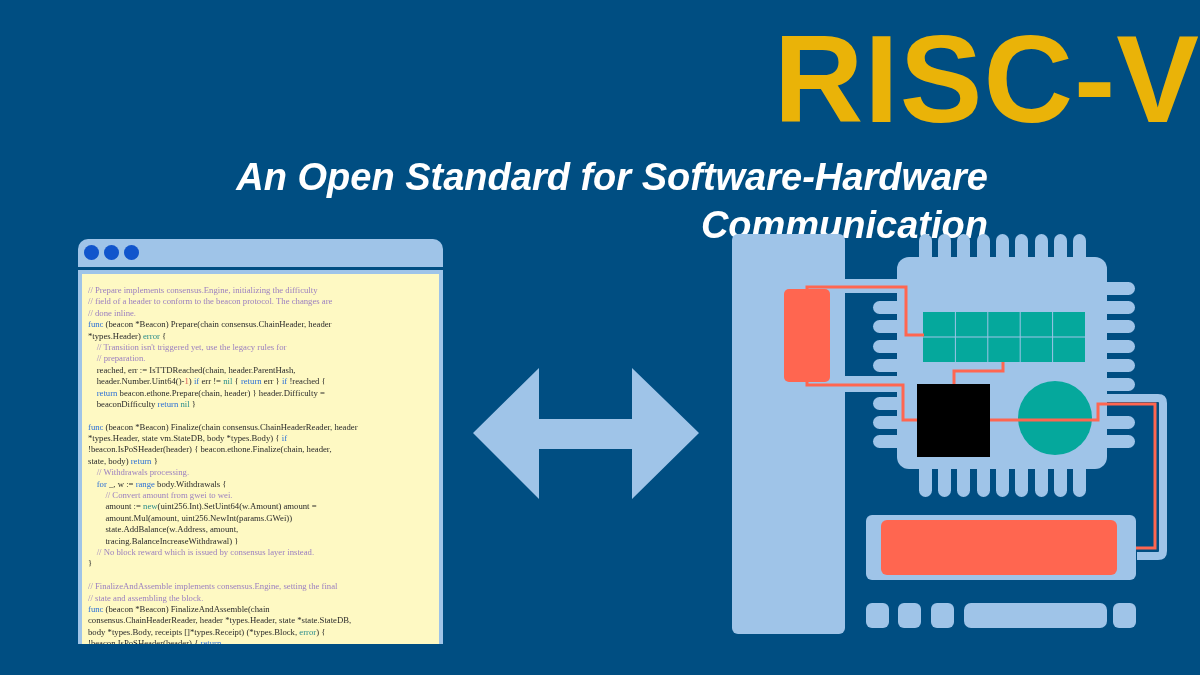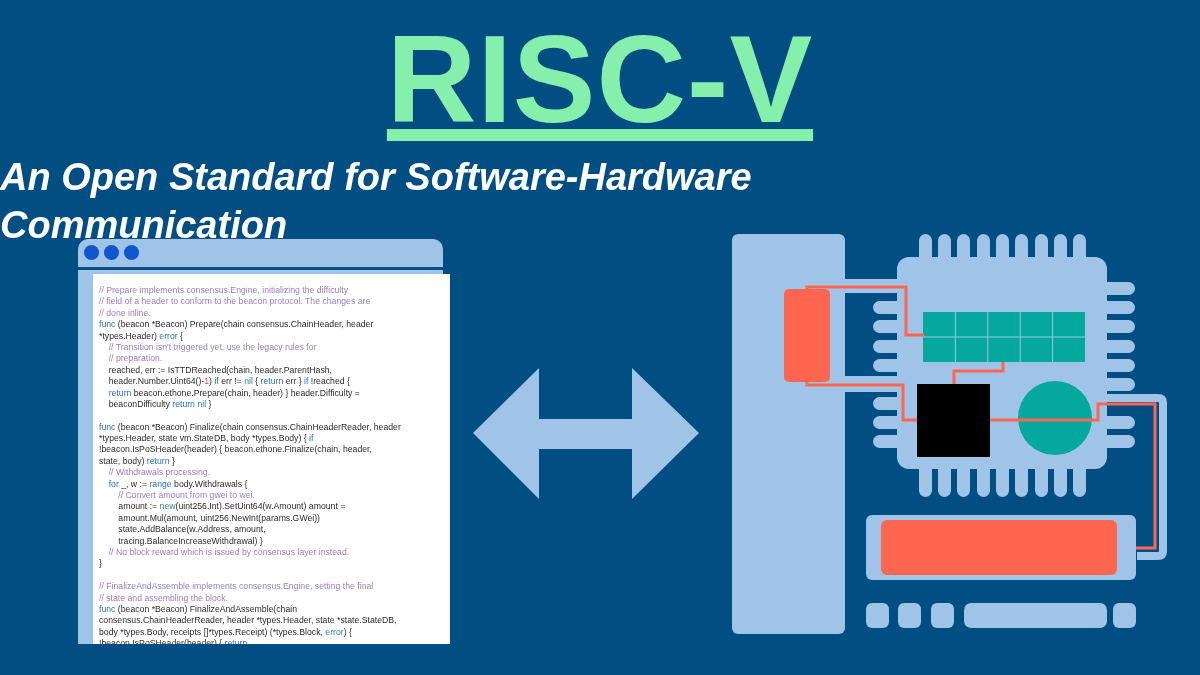--- a/index.html
+++ b/index.html
@@ -4,50 +4,49 @@
 <style>
   html, body { margin: 0; padding: 0; }
   body {
     width: 1200px; height: 675px; overflow: hidden;
     background: #004e82;
     position: relative;
     font-family: "Liberation Sans", sans-serif;
   }
   .title {
     position: absolute; left: 0; top: 14px; width: 1200px;
-    text-align: center; color: #86efac; font-weight: bold;
+    text-align: right; color: #eab308; font-weight: bold;
     font-size: 124px; line-height: 130px; letter-spacing: 1px;
     font-family: "Liberation Sans", sans-serif;
-    text-decoration: underline;
   }
   .subtitle {
     position: absolute; left: 0; top: 153px; width: 988px;
-    text-align: left; color: #ffffff; font-weight: bold; font-style: italic;
+    text-align: right; color: #ffffff; font-weight: bold; font-style: italic;
     font-size: 38px; line-height: 48px;
     font-family: "Liberation Sans", sans-serif;
   }
   .window {
     position: absolute; left: 78px; top: 239px; width: 365px; height: 405px;
     background: #9fc4e8; border-radius: 10px 10px 0 0;
   }
   .titlebar {
     position: absolute; left: 0; top: 0; width: 365px; height: 28px;
   }
   .dot {
     position: absolute; top: 6px; width: 15px; height: 15px; border-radius: 50%;
     background: #1155cc;
   }
   .titlebar-sep {
     position: absolute; left: 0; top: 28px; width: 365px; height: 3px; background: #004e82;
   }
   .code {
-    position: absolute; left: 15px; top: 35px; width: 357px; height: 370px;
-    background: #ffffff; overflow: hidden;
+    position: absolute; left: 4px; top: 35px; width: 357px; height: 370px;
+    background: #fef9c3; overflow: hidden;
     padding: 11px 0 0 6px; box-sizing: border-box;
-    font-family: Liberation Sans, sans-serif;
+    font-family: Liberation Serif, serif;
     font-size: 8.7px; line-height: 11.4px; color: #2b2b2b;
     white-space: pre;
   }
   .code .line { height: 11.4px; }
   .c { color: #9b7fc0; }
   .k { color: #2b6fd6; margin-top: 28px; }
   .r { color: #d94f4f; }
   .t { color: #2a8c8c; }
   .diagram { position: absolute; left: 0; top: 0; }
 </style>

